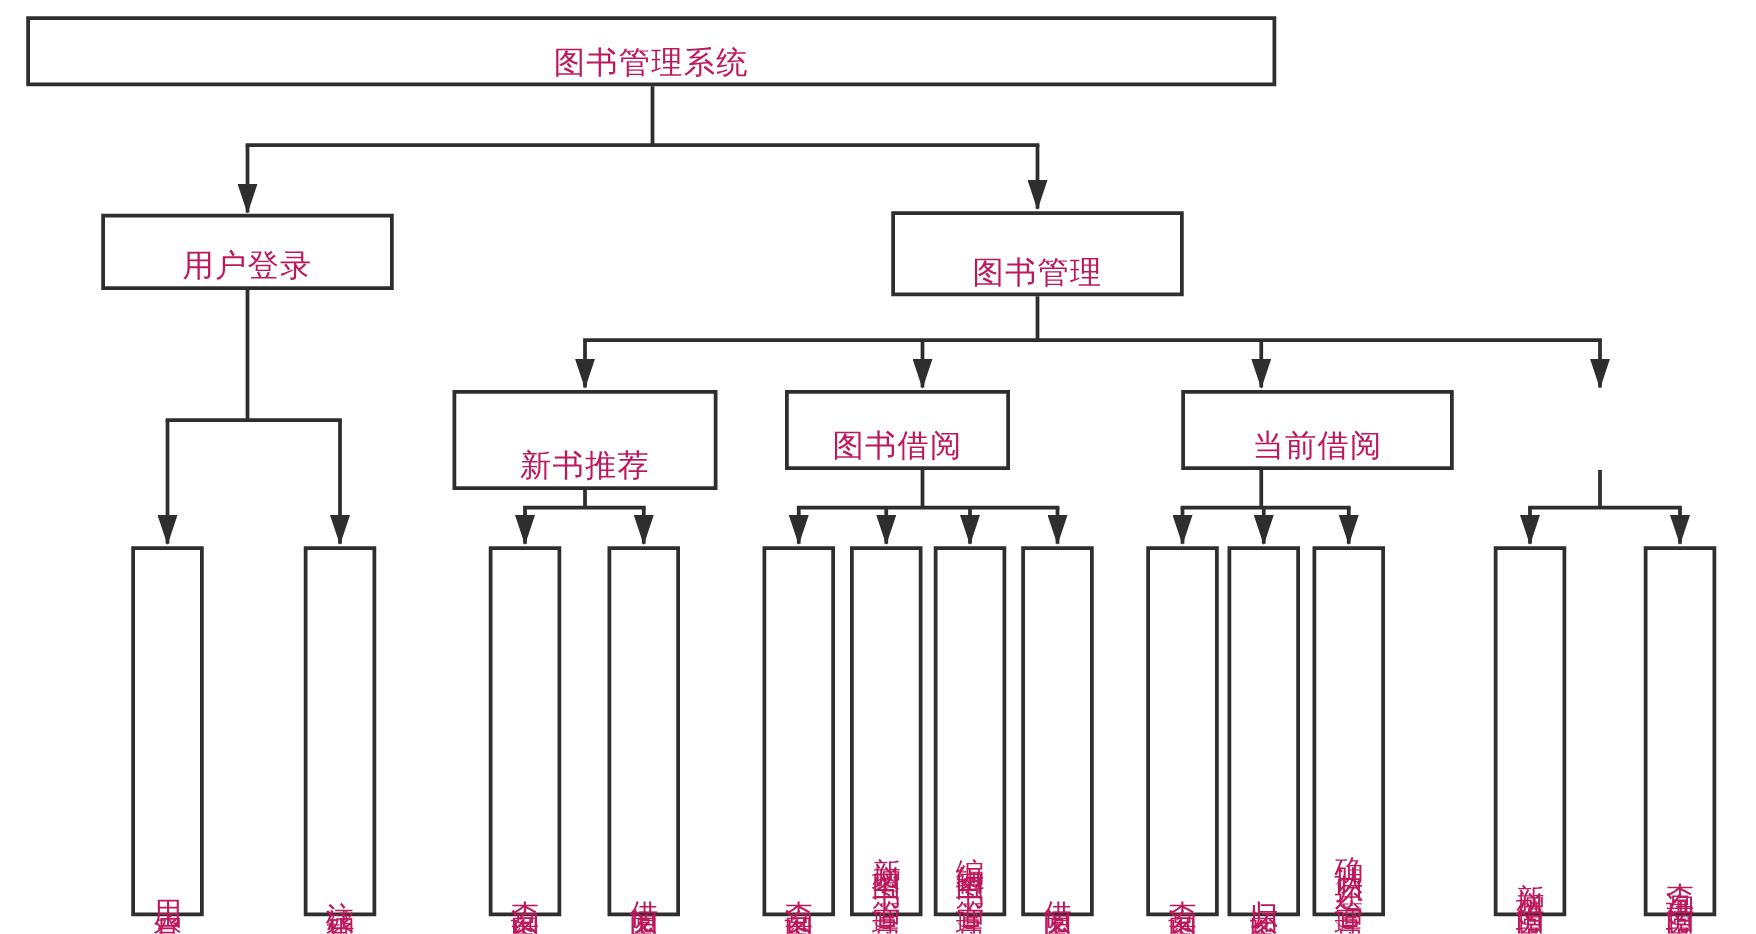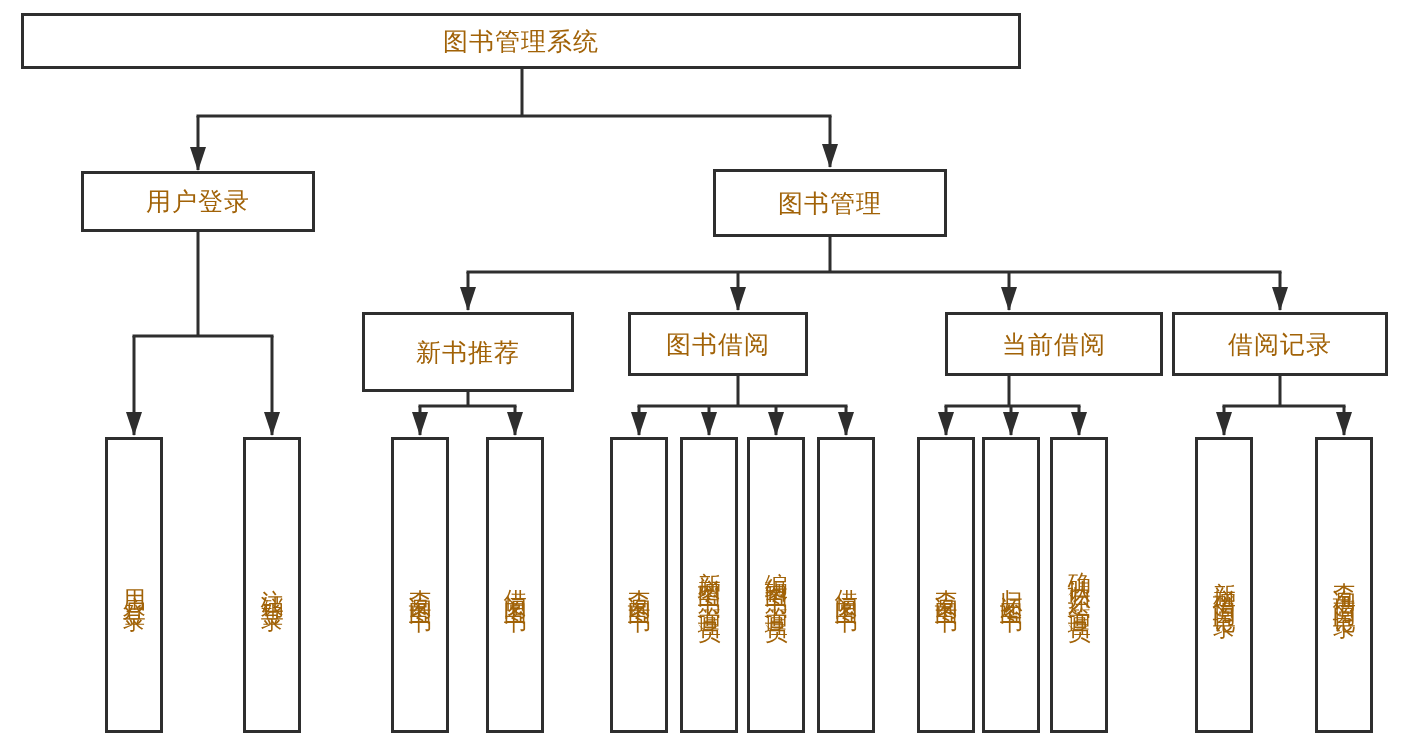--- a/index.html
+++ b/index.html
@@ -20,23 +20,23 @@
     fill: none;
     stroke: #2e2e2e;
     stroke-width: 3;
   }
   .box {
     position: absolute;
     box-sizing: border-box;
     border: 3px solid #2e2e2e;
     background: #ffffff;
     display: flex;
-    align-items: center;
+    align-items: flex-end;
     justify-content: center;
-    color: #a16207;
+    color: #be185d;
   }
   .hbox { font-size: 25px; letter-spacing: 1px; white-space: nowrap; }
   .vbox span {
     writing-mode: vertical-rl;
     text-orientation: mixed;
     font-size: 23px;
     letter-spacing: 7px;
     line-height: 1.1;
     white-space: nowrap;
   }
@@ -113,23 +113,20 @@
 
   <div class="box hbox" style="left:362px; top:312px; width:212px; height:80px;">
     <span>新书推荐</span>
   </div>
   <div class="box hbox" style="left:628px; top:312px; width:180px; height:64px;">
     <span>图书借阅</span>
   </div>
   <div class="box hbox" style="left:900px; top:312px; width:218px; height:64px;margin-left:45px;">
     <span>当前借阅</span>
   </div>
-  <div class="box hbox" style="left:1172px; top:312px; width:216px; height:64px;">
-    <span>借阅记录</span>
-  </div>
 
   <div class="box vbox" style="left:105px; top:437px; width:58px; height:296px;">
     <span>用户登录</span>
   </div>
   <div class="box vbox" style="left:243px; top:437px; width:58px; height:296px;">
     <span>注销登录</span>
   </div>
 
   <div class="box vbox" style="left:391px; top:437px; width:58px; height:296px;">
     <span>查询图书</span>

